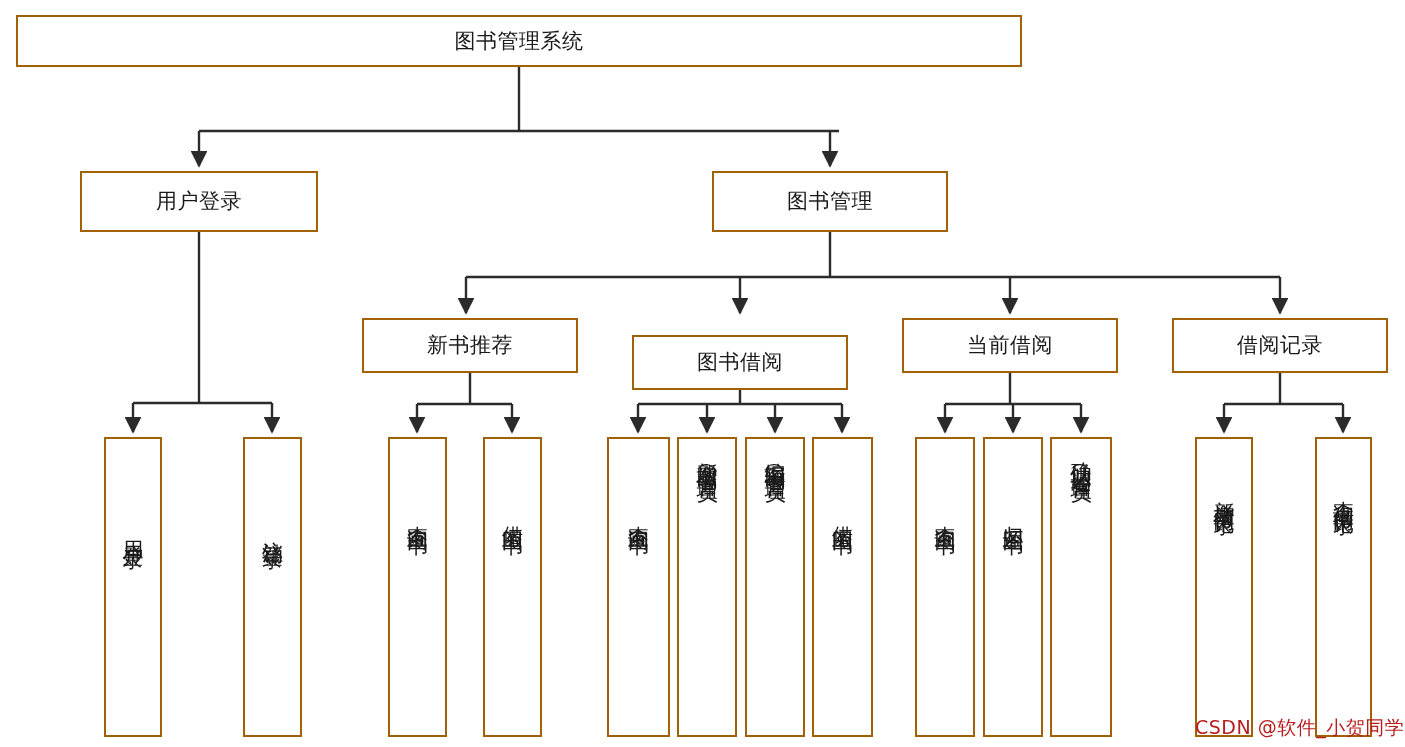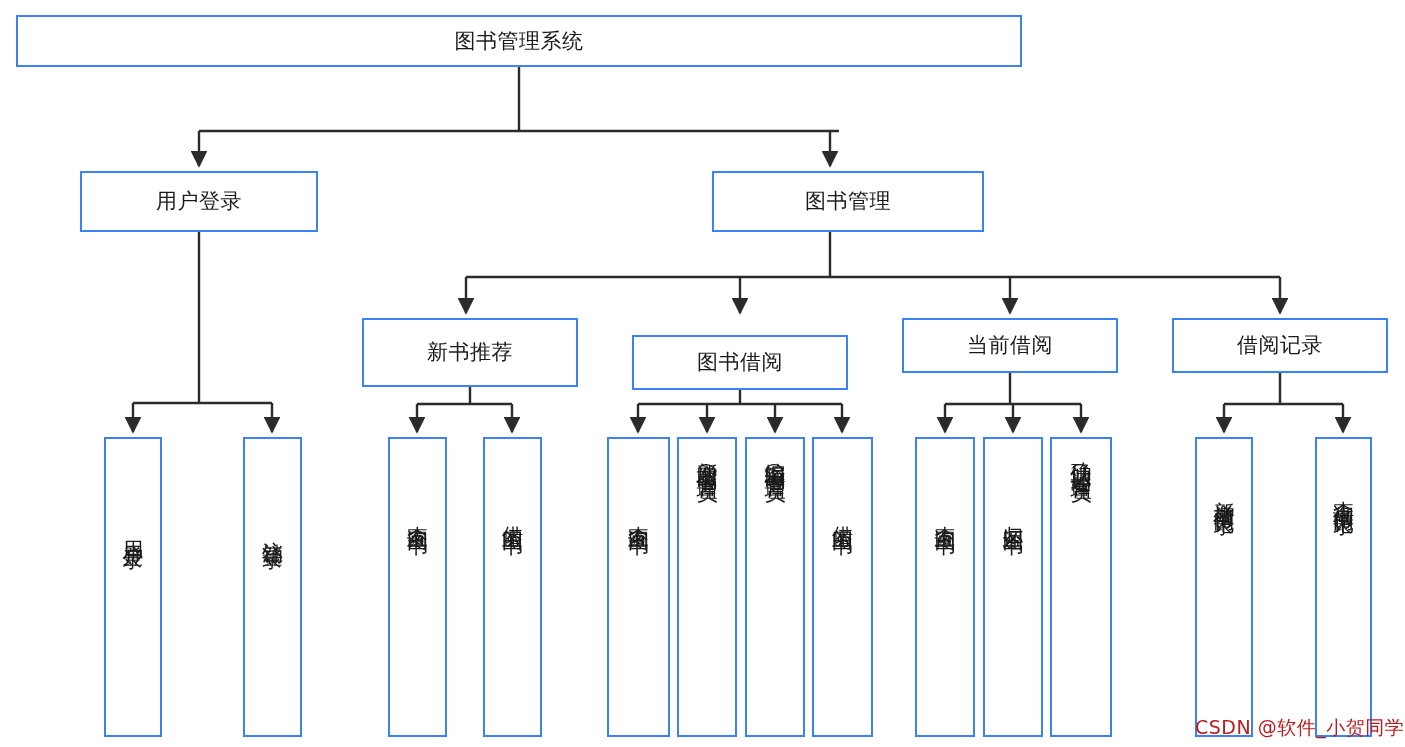--- a/index.html
+++ b/index.html
@@ -23,21 +23,21 @@
     left: 0;
     top: 0;
     width: 1405px;
     height: 747px;
     pointer-events: none;
   }
   .node {
     position: absolute;
     box-sizing: border-box;
     background: #ffffff;
-    border: 2px solid #3b82f6;
+    border: 2px solid #a16207;
     display: flex;
     align-items: center;
     justify-content: center;
     color: #1a1a1a;
   }
   .node .label {
     font-size: 21px;
     line-height: 1.25;
     letter-spacing: 0.5px;
     white-space: nowrap;
@@ -124,25 +124,25 @@
     </g>
   </svg>
 
   <div class="node" style="left:16px; top:15px; width:1006px; height:52px;">
     <span class="label">图书管理系统</span>
   </div>
 
   <div class="node" style="left:80px; top:171px; width:238px; height:61px;">
     <span class="label">用户登录</span>
   </div>
-  <div class="node" style="left:712px; top:171px; width:272px; height:61px;">
+  <div class="node" style="left:712px; top:171px; width:236px; height:61px;">
     <span class="label">图书管理</span>
   </div>
 
-  <div class="node" style="left:362px; top:318px; width:216px; height:69px;">
+  <div class="node" style="left:362px; top:318px; width:216px; height:55px;">
     <span class="label">新书推荐</span>
   </div>
   <div class="node" style="left:632px; top:335px; width:216px; height:55px;">
     <span class="label">图书借阅</span>
   </div>
   <div class="node" style="left:902px; top:318px; width:216px; height:55px;">
     <span class="label">当前借阅</span>
   </div>
   <div class="node" style="left:1172px; top:318px; width:216px; height:55px;text-align:right;">
     <span class="label">借阅记录</span>

